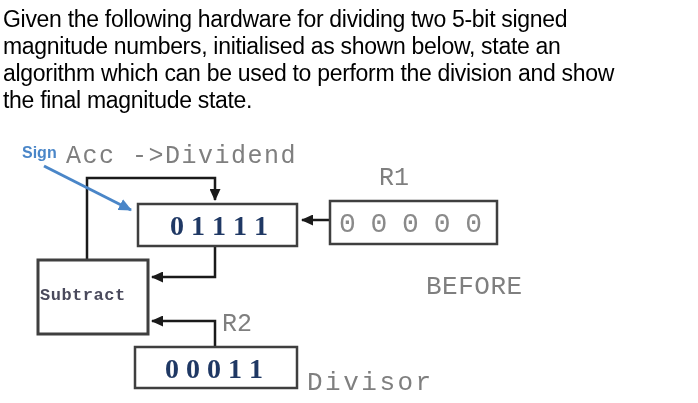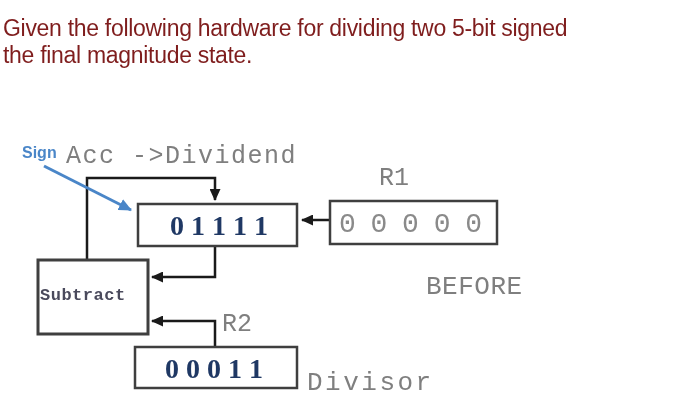--- a/index.html
+++ b/index.html
@@ -1,18 +1,18 @@
 <!DOCTYPE html>
 <html><head>
 <meta charset="utf-8">
 <style>
   html,body{margin:0;padding:0;background:#fff;}
   .stage{position:relative;width:698px;height:403px;background:#fff;overflow:hidden;
          font-family:"Liberation Sans",sans-serif;}
-  .question{position:absolute;left:3px;top:15px;width:694px;color:#7f1d1d;
+  .question{position:absolute;left:3px;top:6px;width:694px;color:#000000;
             font-size:23px;line-height:27px;letter-spacing:-0.3px;}
   .question div{white-space:nowrap;}
   .diagram{position:absolute;left:0;top:130px;}
   
   text{user-select:none;}
   .t-mono{font-family:"Liberation Mono","DejaVu Sans Mono",monospace;fill:#7f7f7f;}
   .t-label-big{font-size:25px;letter-spacing:1.5px;}
   .t-before{font-size:26px;letter-spacing:0.5px;}
   .t-divisor{font-size:26px;letter-spacing:2.5px;}
   .t-r{font-size:25px;}
@@ -28,20 +28,22 @@
   .wire{fill:none;stroke:#1a1a1a;stroke-width:2.5;}
   .wire-blue{fill:none;stroke:#4a86c8;stroke-width:3;}
 </style>
 </head>
 <body>
 
 <div class="stage">
 
   <div class="question">
     <div>Given the following hardware for dividing two 5-bit signed</div>
+    <div>magnitude numbers, initialised as shown below, state an</div>
+    <div>algorithm which can be used to perform the division and show</div>
     <div>the final magnitude state.</div>
   </div>
 
   <svg class="diagram" width="698" height="273" viewBox="0 0 698 273">
     <defs>
       <marker id="arrB" markerUnits="userSpaceOnUse" markerWidth="13" markerHeight="11" refX="11" refY="5.5" orient="auto">
         <path d="M0,0 L12,5.5 L0,11 Z" fill="#1a1a1a"></path>
       </marker>
       <marker id="arrBlue" markerUnits="userSpaceOnUse" markerWidth="14" markerHeight="12" refX="12" refY="6" orient="auto">
         <path d="M0,0 L13,6 L0,12 Z" fill="#4a86c8"></path>

